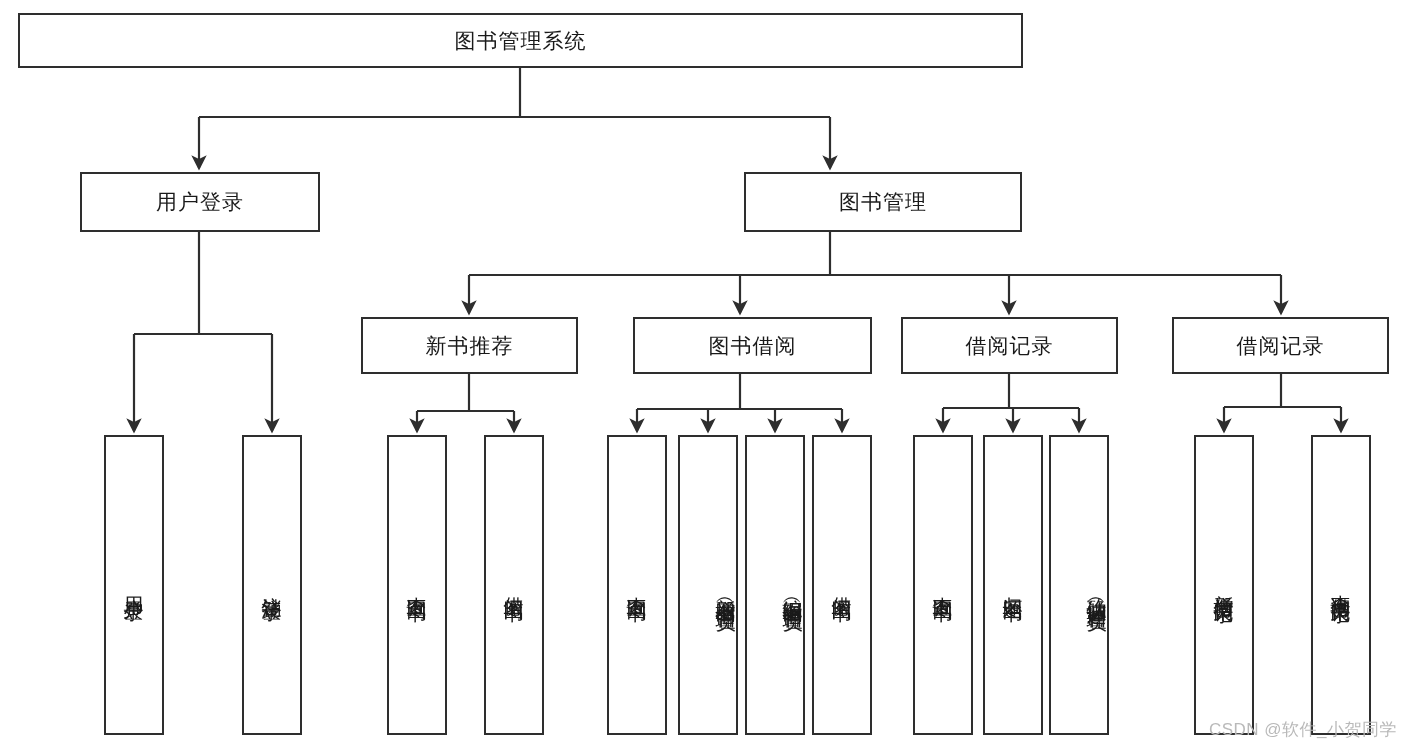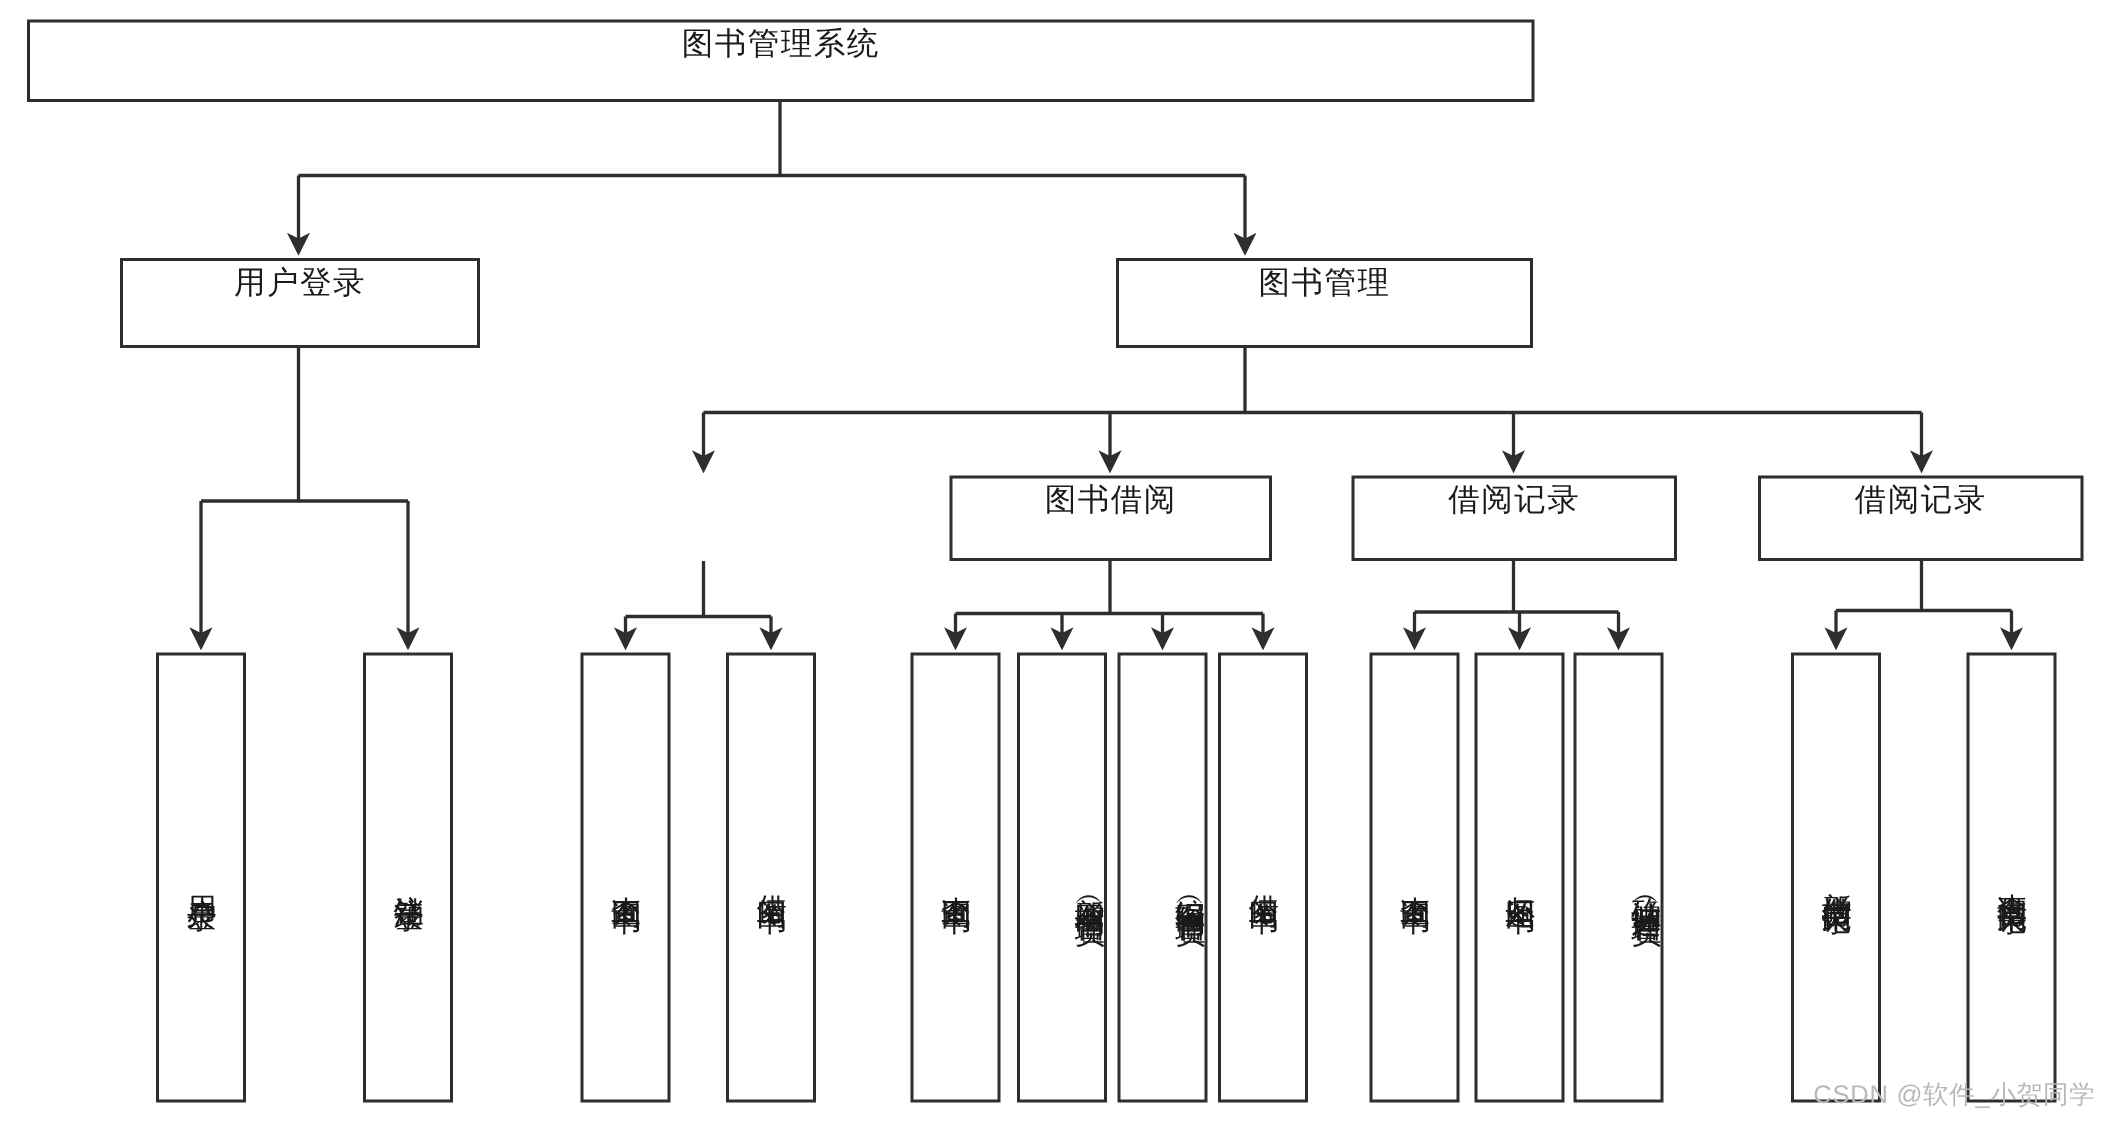--- a/index.html
+++ b/index.html
@@ -16,21 +16,21 @@
     height: 747px;
     background: #ffffff;
     overflow: hidden;
   }
   .node {
     position: absolute;
     box-sizing: border-box;
     border: 2px solid #2e2e2e;
     background: #ffffff;
     display: flex;
-    align-items: flex-start;
+    align-items: center;
     justify-content: center;
     color: #1a1a1a;
   }
   .node.horiz {
     font-size: 21px;
     letter-spacing: 1px;
   }
   .node.vert {
     writing-mode: vertical-rl;
     text-orientation: upright;
@@ -135,21 +135,24 @@
     <span class="node-label">图书管理系统</span>
   </div>
 
   <div class="node horiz" style="left:80px; top:172px; width:240px; height:60px;">
     <span class="node-label">用户登录</span>
   </div>
   <div class="node horiz" style="left:744px; top:172px; width:278px; height:60px;">
     <span class="node-label">图书管理</span>
   </div>
 
-  <div class="node horiz" style="left:633px; top:317px; width:215px; height:57px;">
+  <div class="node horiz" style="left:361px; top:317px; width:217px; height:57px;">
+    <span class="node-label">新书推荐</span>
+  </div>
+  <div class="node horiz" style="left:633px; top:317px; width:239px; height:57px;">
     <span class="node-label">图书借阅</span>
   </div>
   <div class="node horiz" style="left:901px; top:317px; width:217px; height:57px;">
     <span class="node-label">借阅记录</span>
   </div>
   <div class="node horiz" style="left:1172px; top:317px; width:217px; height:57px;">
     <span class="node-label">借阅记录</span>
   </div>
 
   <div class="node vert leaf-short" style="left:104px; top:435px; width:60px; height:300px;">

